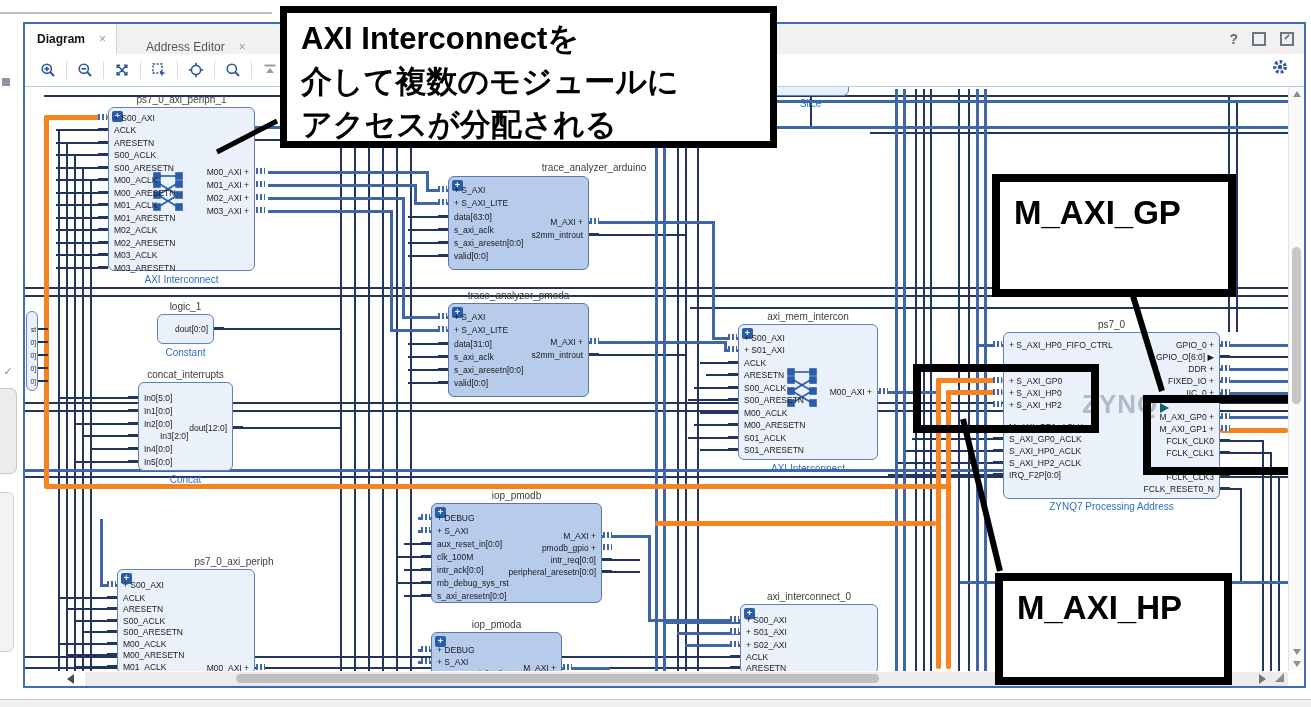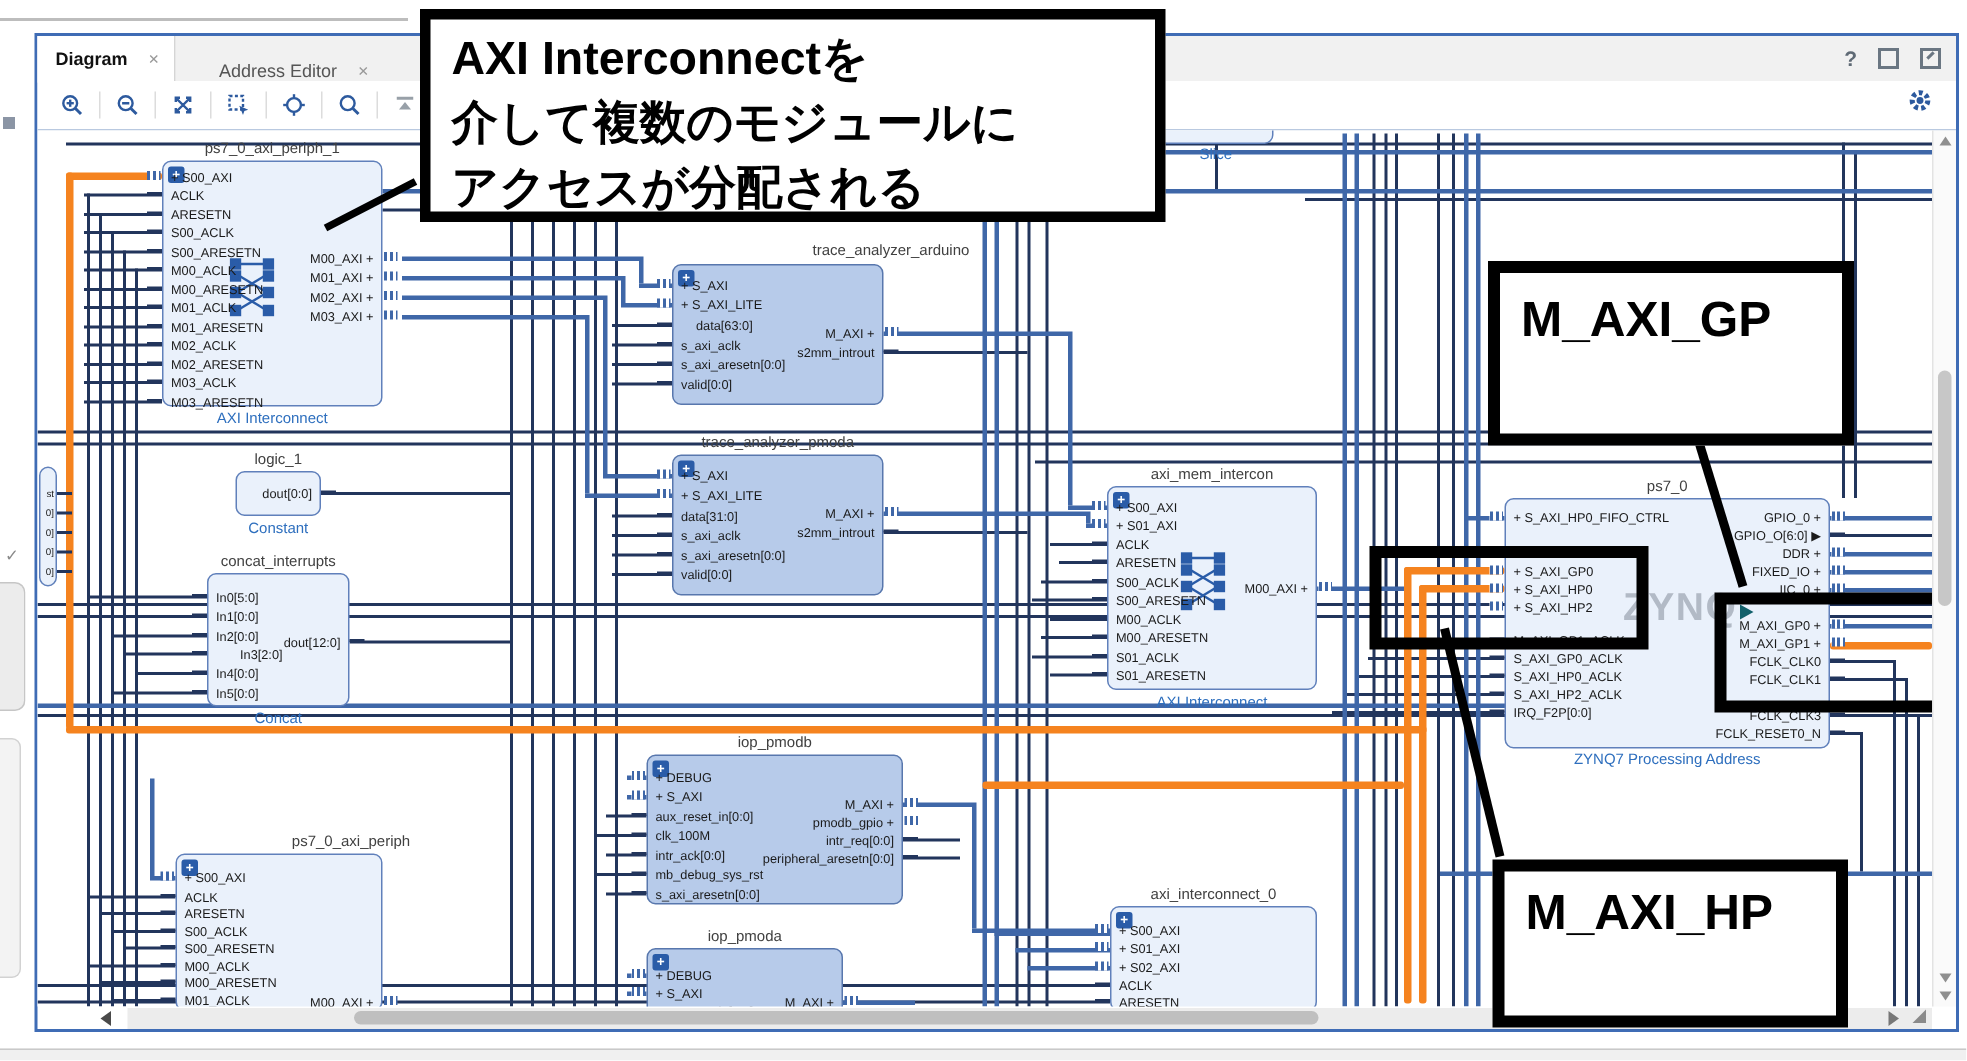--- a/index.html
+++ b/index.html
@@ -387,21 +387,21 @@
           <div class="stub bus" style="right: -11px; top: 99px;"></div>
         </div>
         <div class="btitle" style="left: 156.5px; top: 7px;">ps7_0_axi_periph_1</div>
         <div class="btype" style="left: 156.5px; top: 187px;">AXI Interconnect</div>
         <div class="blk dark" style="left: 423px; top: 89px; width: 141px; height: 94px;">
           <div class="plusbadge">+</div>
           <div class="prow" style="left: 5px; top: 8px;">+ S_AXI</div>
           <div class="stub bus" style="left: -11px; top: 9px;"></div>
           <div class="prow" style="left: 5px; top: 21px;">+ S_AXI_LITE</div>
           <div class="stub bus" style="left: -11px; top: 22px;"></div>
-          <div class="prow" style="left: 15px; top: 35px;">data[63:0]</div>
+          <div class="prow" style="left: 5px; top: 35px;">data[63:0]</div>
           <div class="stub sc" style="left: -11px; top: 38px;"></div>
           <div class="prow" style="left: 5px; top: 48px;">s_axi_aclk</div>
           <div class="stub sc" style="left: -11px; top: 51px;"></div>
           <div class="prow" style="left: 5px; top: 61px;">s_axi_aresetn[0:0]</div>
           <div class="stub sc" style="left: -11px; top: 64px;"></div>
           <div class="prow" style="left: 5px; top: 74px;">valid[0:0]</div>
           <div class="stub sc" style="left: -11px; top: 77px;"></div>
           <div class="prow r" style="right: 5px; top: 40px;">M_AXI +</div>
           <div class="stub bus" style="right: -11px; top: 41px;"></div>
           <div class="prow r" style="right: 5px; top: 53px;">s2mm_introut</div>

